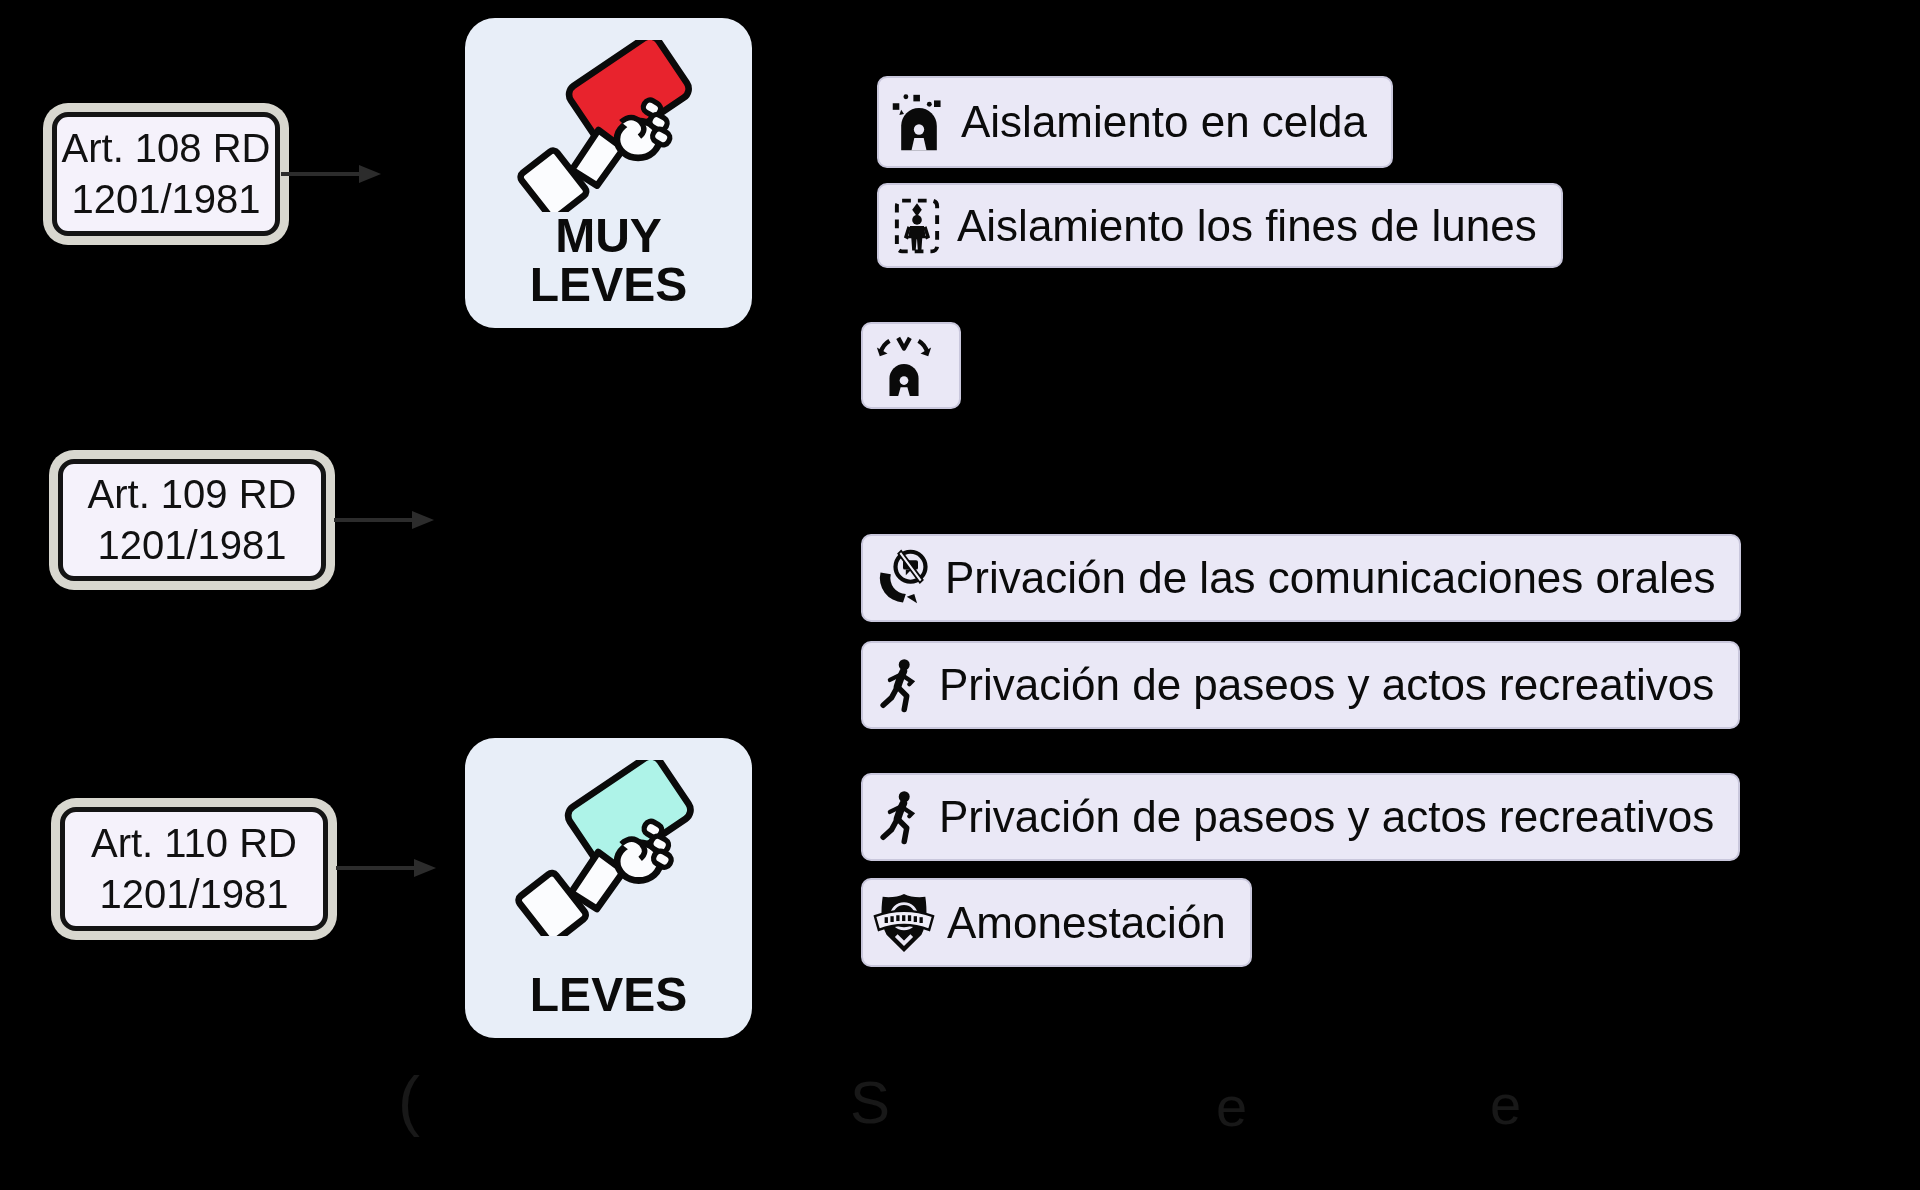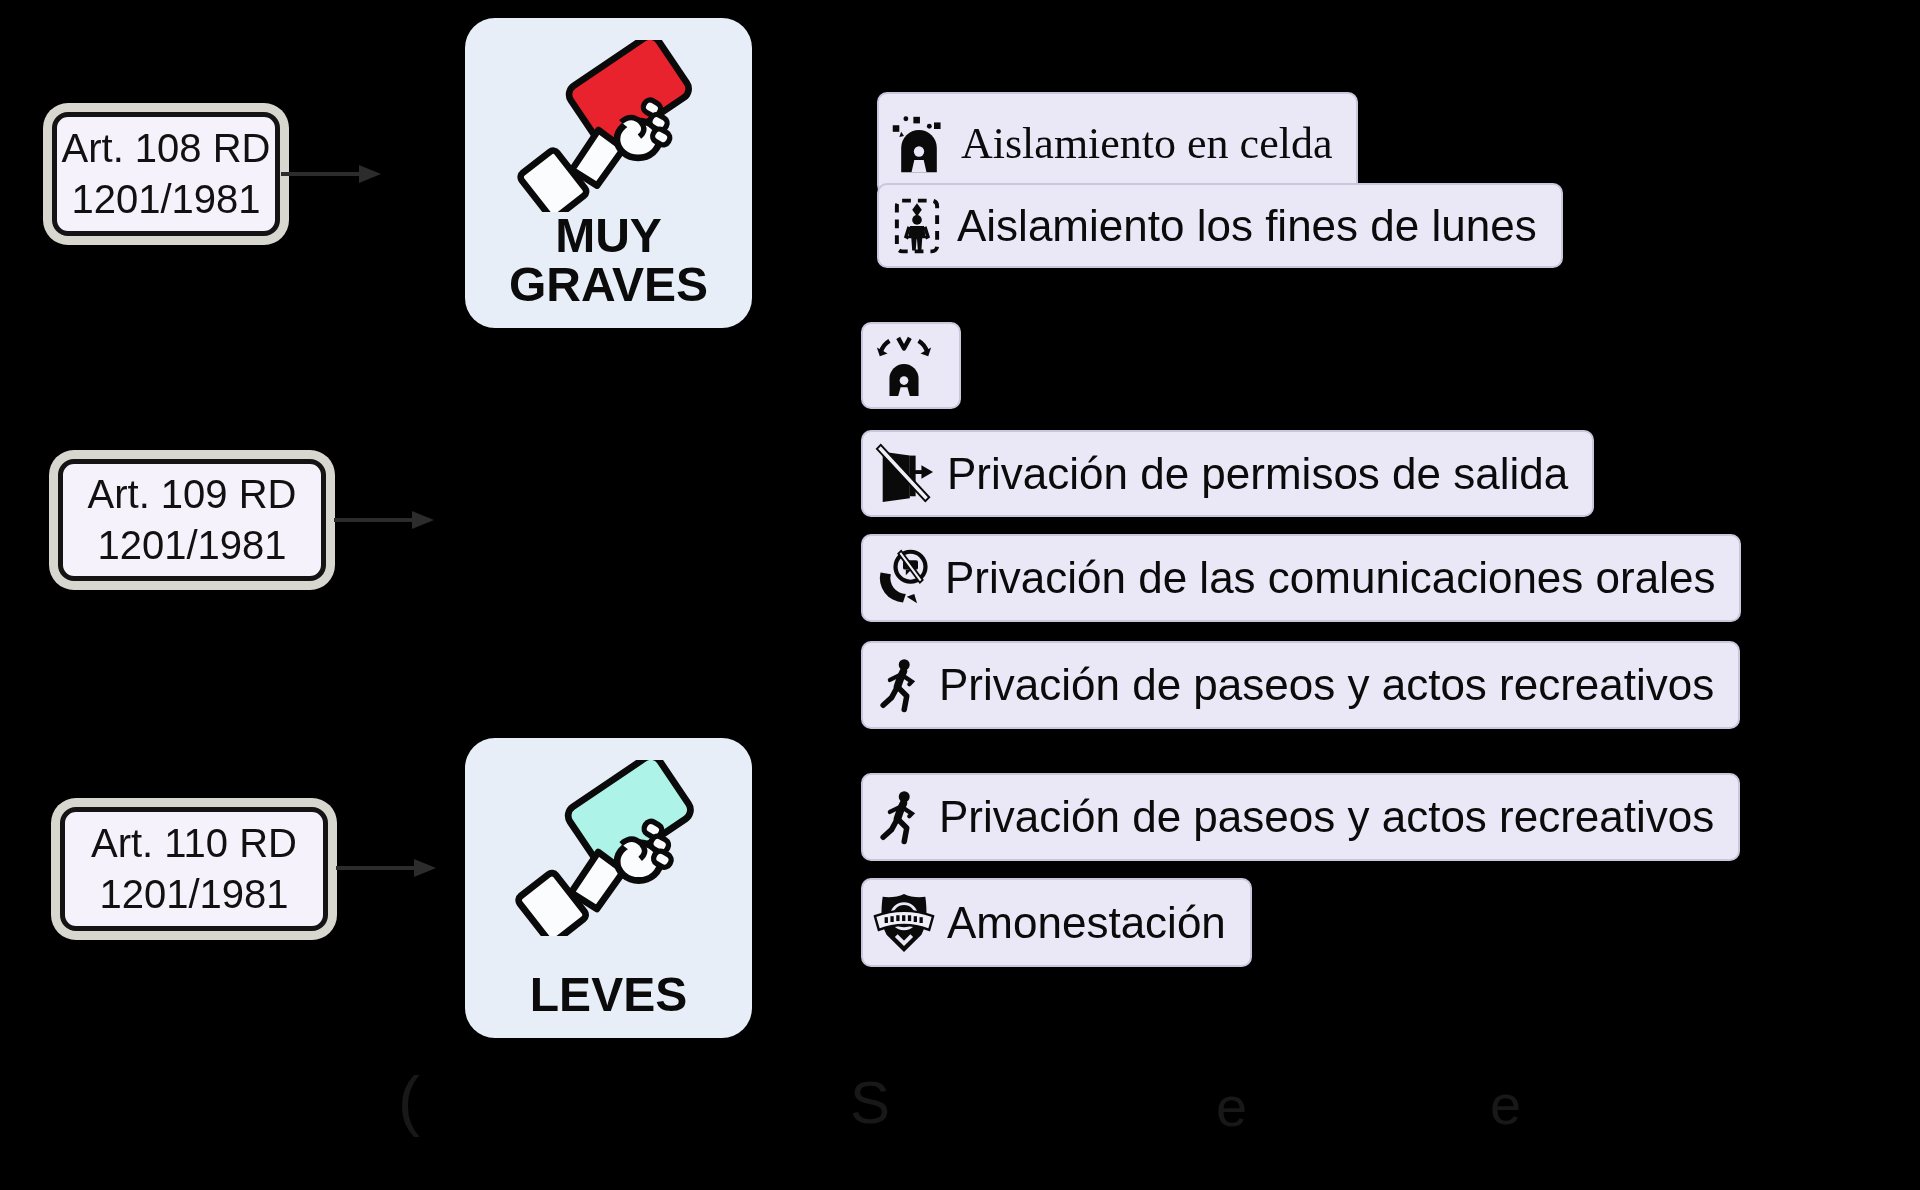--- a/index.html
+++ b/index.html
@@ -42,21 +42,21 @@
 
   
   .row {
     position:absolute; display:inline-flex; align-items:center; gap:12px;
     background:#eae8f6; border:2px solid #c9c7dc; border-radius:10px;
     padding:4px 24px 4px 10px; color:#0b0b0b; font-size:44px; white-space:nowrap;
     box-sizing:border-box;
   }
   .row .ricon { display:flex; align-items:center; }
   .row .ricon svg { display:block; }
-  #row-1 { left:877px; top:92px;  height:103px;font-family:Liberation Serif, serif; }
+  #row-1 { left:877px; top:76px;  height:92px; }
   #row-2 { left:877px; top:183px; height:85px; }
   #row-3 { left:861px; top:322px; height:87px; }
   #row-4 { left:861px; top:430px; height:87px; }
   #row-5 { left:861px; top:534px; height:88px; }
   #row-6 { left:861px; top:641px; height:88px; }
   #row-7 { left:861px; top:773px; height:88px; }
   #row-8 { left:861px; top:878px; height:89px; }
 
   
   .artifact { position:absolute; color:#181818; font-size:66px; }
@@ -100,21 +100,21 @@
     <svg class="card-icon" width="204" height="176" viewBox="0 0 150 130">
       <rect x="50" y="12" width="80" height="54" rx="8" transform="rotate(-34 90 39)" fill="#e8232d" stroke="#0a0a0a" stroke-width="5"></rect>
       <path d="M47 98 L67 68 L86 82 L66 110 Z" fill="#fbfcfe" stroke="#0a0a0a" stroke-width="5" stroke-linejoin="round"></path>
       <rect x="16" y="88" width="34" height="42" rx="4" transform="rotate(-38 33 109)" fill="#fbfcfe" stroke="#0a0a0a" stroke-width="5"></rect>
       <ellipse cx="97" cy="75" rx="16" ry="14" fill="#fbfcfe" stroke="#0a0a0a" stroke-width="5"></ellipse>
       <rect x="101" y="46" width="13" height="10" rx="4.5" transform="rotate(30 107 51)" fill="#fbfcfe" stroke="#0a0a0a" stroke-width="4"></rect>
       <rect x="106" y="57" width="13" height="10" rx="4.5" transform="rotate(30 112 62)" fill="#fbfcfe" stroke="#0a0a0a" stroke-width="4"></rect>
       <rect x="108" y="68" width="13" height="10" rx="4.5" transform="rotate(30 114 73)" fill="#fbfcfe" stroke="#0a0a0a" stroke-width="4"></rect>
       <path d="M84 62 q8-7 15 0 q5 6-1 11" fill="#fbfcfe" stroke="#0a0a0a" stroke-width="4"></path>
     </svg>
-    <div class="card-label">MUY GRAVES</div>
+    <div class="card-label">MUY LEVES</div>
   </div>
 
 
   <div class="card-box" id="card-leves">
     <svg class="card-icon" width="204" height="176" viewBox="0 0 150 130">
       <rect x="50" y="12" width="80" height="54" rx="8" transform="rotate(-34 90 39)" fill="#aef3e8" stroke="#0a0a0a" stroke-width="5"></rect>
       <path d="M47 98 L67 68 L86 82 L66 110 Z" fill="#fbfcfe" stroke="#0a0a0a" stroke-width="5" stroke-linejoin="round"></path>
       <rect x="16" y="88" width="34" height="42" rx="4" transform="rotate(-38 33 109)" fill="#fbfcfe" stroke="#0a0a0a" stroke-width="5"></rect>
       <ellipse cx="97" cy="75" rx="16" ry="14" fill="#fbfcfe" stroke="#0a0a0a" stroke-width="5"></ellipse>
       <rect x="101" y="46" width="13" height="10" rx="4.5" transform="rotate(30 107 51)" fill="#fbfcfe" stroke="#0a0a0a" stroke-width="4"></rect>
@@ -164,32 +164,20 @@
         <path d="M26 64 l2.5-9 h7 l2.5 9 Z" fill="#eae8f6"></path>
         <path d="M17 7 q-7 4 -9 12" fill="none" stroke="#0a0a0a" stroke-width="4.5"></path>
         <path d="M4 14 l3 9 8-3 Z" fill="#0a0a0a"></path>
         <path d="M47 7 q7 4 9 12" fill="none" stroke="#0a0a0a" stroke-width="4.5"></path>
         <path d="M60 14 l-3 9 -8-3 Z" fill="#0a0a0a"></path>
         <path d="M26 4 l6 11 6-11" fill="none" stroke="#0a0a0a" stroke-width="4.5" stroke-linejoin="round"></path>
       </svg>
     </span>
   </div>
 
-  <div class="row" id="row-4">
-    <span class="ricon">
-      <svg width="62" height="62" viewBox="0 0 64 64">
-        <path d="M10 9 L38 13 L38 57 L10 61 Z" fill="#0a0a0a"></path>
-        <rect x="38" y="13" width="6" height="42" fill="#0a0a0a"></rect>
-        <line x1="42" y1="30" x2="52" y2="30" stroke="#0a0a0a" stroke-width="4"></line>
-        <path d="M50 23 l12 7 -12 7 Z" fill="#0a0a0a"></path>
-        <path d="M4 6 L8 2 L58 56 L54 60 Z" fill="#f0eef8" stroke="#0a0a0a" stroke-width="2"></path>
-      </svg>
-    </span>
-    <span>Privación de permisos de salida</span>
-  </div>
 
   <div class="row" id="row-5">
     <span class="ricon">
       <svg width="60" height="62" viewBox="0 0 64 64">
         <circle cx="40" cy="20" r="16" fill="none" stroke="#0a0a0a" stroke-width="4.5"></circle>
         <rect x="32" y="13" width="16" height="10" rx="2" fill="#0a0a0a"></rect>
         <path d="M35 23 v6 l6-6 Z" fill="#0a0a0a"></path>
         <path d="M27 6 L30 3 L53 34 L50 37 Z" fill="#f0eef8" stroke="#0a0a0a" stroke-width="2"></path>
         <path d="M8 26 a26 26 0 0 0 24 32 l3-9 a17 17 0 0 1 -16 -21 Z" fill="#0a0a0a"></path>
         <path d="M36 52 l11 7 -3-10 Z" fill="#0a0a0a"></path>

